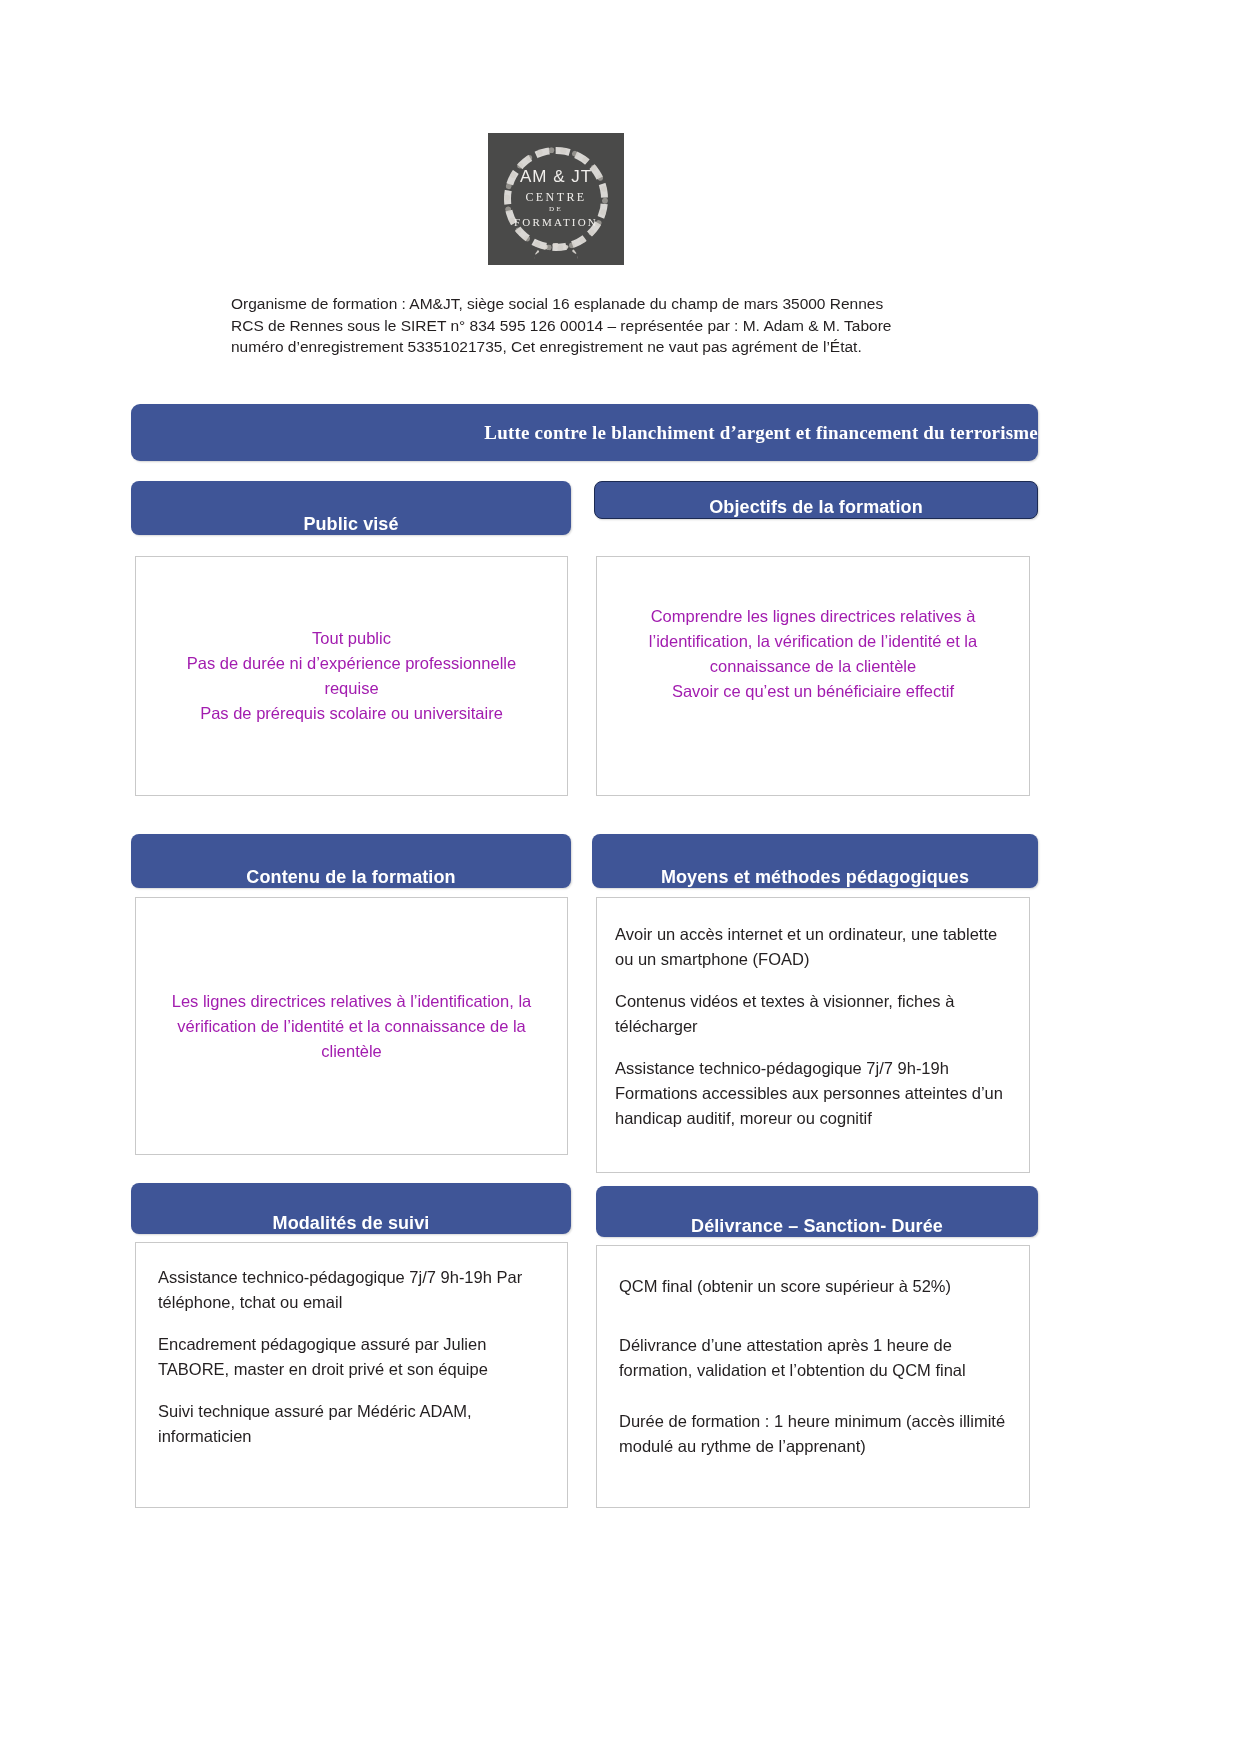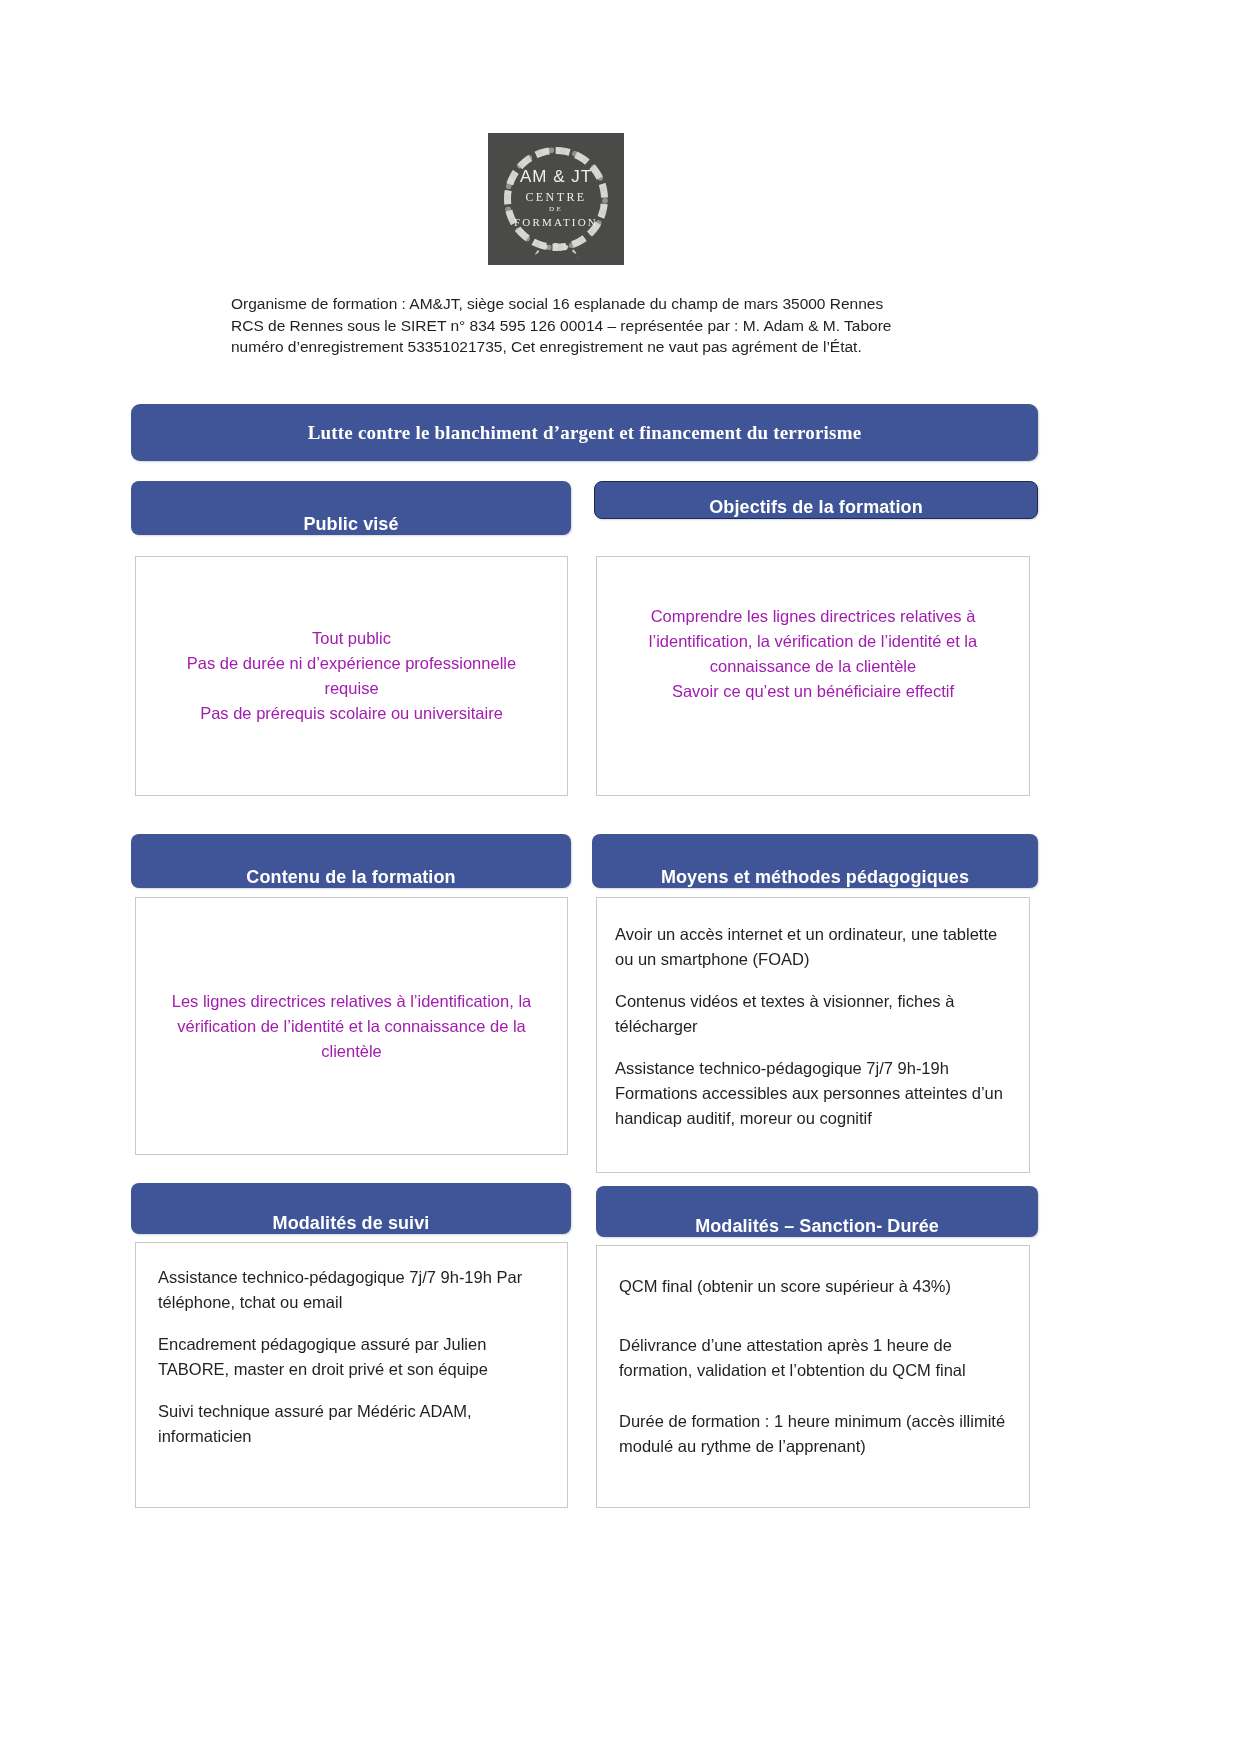--- a/index.html
+++ b/index.html
@@ -105,21 +105,21 @@
   
   .title-banner {
     position: absolute;
     left: 131px; top: 404px;
     width: 907px; height: 57px;
     background: #3f5597;
     border-radius: 9px;
     box-shadow: 1px 1px 2px rgba(0,0,0,.18);
     display: flex;
     align-items: center;
-    justify-content: center;
+    justify-content: flex-end;
   }
   .title-banner span {
     font-family: "Liberation Serif", serif;
     font-weight: bold;
     font-size: 19px;
     color: #ffffff;
     letter-spacing: .2px;
   }
 
   
@@ -255,34 +255,34 @@
       <p>Assistance technico-pédagogique 7j/7 9h-19h Formations accessibles aux personnes atteintes d’un handicap auditif, moreur ou cognitif</p>
     </div>
   </div>
 </div>
 
 <div class="pill" style="left:131px; top:1183px; width:440px; height:51px;">
   <span>Modalités de suivi</span>
 </div>
 
 <div class="pill" style="left:596px; top:1186px; width:442px; height:51px;">
-  <span>Modalités – Sanction- Durée</span>
+  <span>Délivrance – Sanction- Durée</span>
 </div>
 
 <div class="box" style="left:135px; top:1242px; width:433px; height:266px;">
   <div class="box-inner top" style="padding-top:22px; padding-left:22px;">
     <div class="para-block">
       <p>Assistance technico-pédagogique 7j/7 9h-19h Par téléphone, tchat ou email</p>
       <p>Encadrement pédagogique assuré par Julien TABORE, master en droit privé et son équipe</p>
       <p>Suivi technique assuré par Médéric ADAM, informaticien</p>
     </div>
   </div>
 </div>
 
 <div class="box" style="left:596px; top:1245px; width:434px; height:263px;">
   <div class="box-inner top" style="padding-top:28px; padding-left:22px;">
     <div class="para-block" style="line-height:25px;">
-      <p style="margin-bottom:34px;">QCM final (obtenir un score supérieur à 43%)</p>
+      <p style="margin-bottom:34px;">QCM final (obtenir un score supérieur à 52%)</p>
       <p style="margin-bottom:26px;">Délivrance d’une attestation après 1 heure de formation, validation et l’obtention du QCM final</p>
       <p>Durée de formation : 1 heure minimum (accès illimité modulé au  rythme de l’apprenant)</p>
     </div>
   </div>
 </div>
 
 </body></html>

